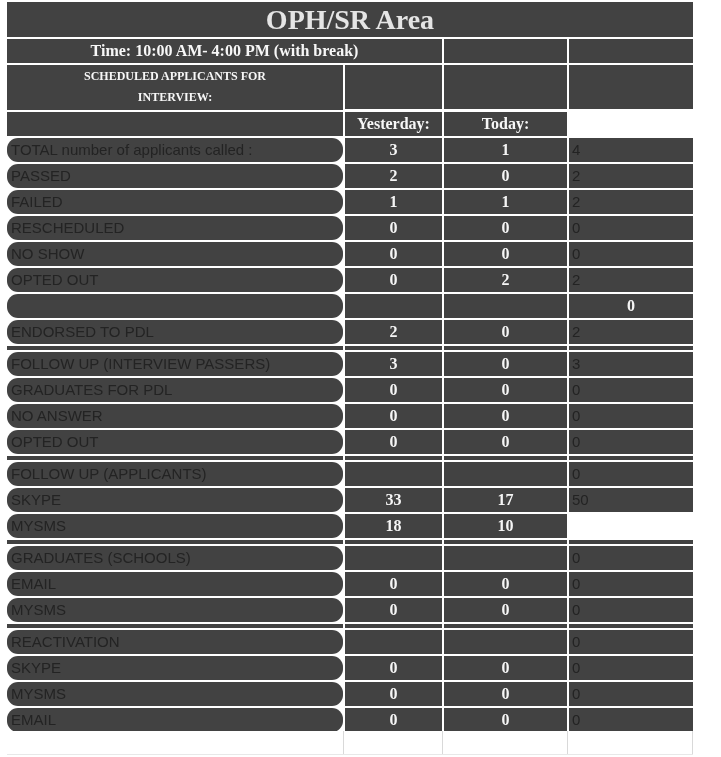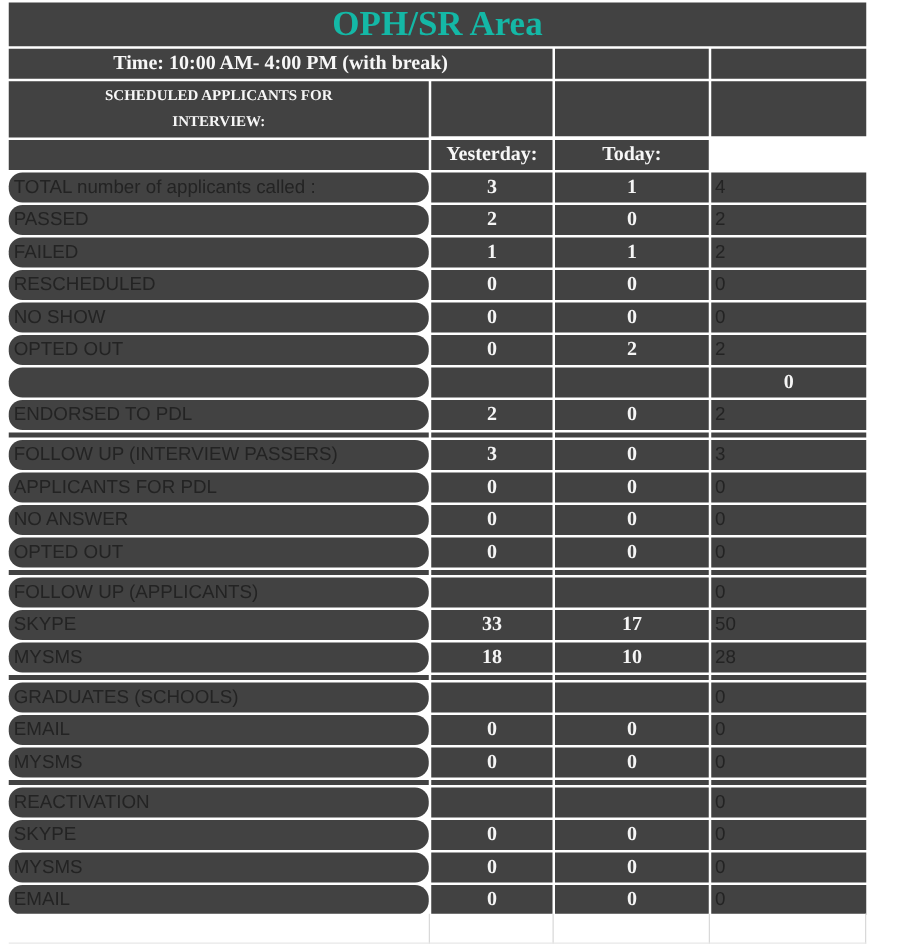--- a/index.html
+++ b/index.html
@@ -31,21 +31,21 @@
     white-space: nowrap;
   }
   
   .title-row .cell {
     height: 35px;
     line-height: 35px;
     text-align: center;
     font-family: "Liberation Serif", serif;
     font-weight: bold;
     font-size: 28px;
-    color: #14b8a6;
+    color: #e5e5e5;
   }
   .time-row .cell, .header-row .cell {
     height: 24px;
     line-height: 24px;
   }
   .time-row .time-cell, .header-row .cell {
     text-align: center;
     font-family: "Liberation Serif", serif;
     font-weight: bold;
     font-size: 16px;
@@ -219,21 +219,21 @@
   </div>
 
   <div class="row data-row">
     <div class="cell cell-label">FOLLOW UP (INTERVIEW PASSERS)</div>
     <div class="cell cell-val">3</div>
     <div class="cell cell-val">0</div>
     <div class="cell cell-total">3</div>
   </div>
 
   <div class="row data-row">
-    <div class="cell cell-label">APPLICANTS FOR PDL</div>
+    <div class="cell cell-label">GRADUATES FOR PDL</div>
     <div class="cell cell-val">0</div>
     <div class="cell cell-val">0</div>
     <div class="cell cell-total">0</div>
   </div>
 
   <div class="row data-row">
     <div class="cell cell-label">NO ANSWER</div>
     <div class="cell cell-val">0</div>
     <div class="cell cell-val">0</div>
     <div class="cell cell-total">0</div>
@@ -264,21 +264,20 @@
     <div class="cell cell-label">SKYPE</div>
     <div class="cell cell-val">33</div>
     <div class="cell cell-val">17</div>
     <div class="cell cell-total">50</div>
   </div>
 
   <div class="row data-row">
     <div class="cell cell-label">MYSMS</div>
     <div class="cell cell-val">18</div>
     <div class="cell cell-val">10</div>
-    <div class="cell cell-total">28</div>
   </div>
 
   <div class="row sep-row">
     <div class="cell"></div>
     <div class="cell"></div>
     <div class="cell"></div>
     <div class="cell"></div>
   </div>
 
   <div class="row data-row">

